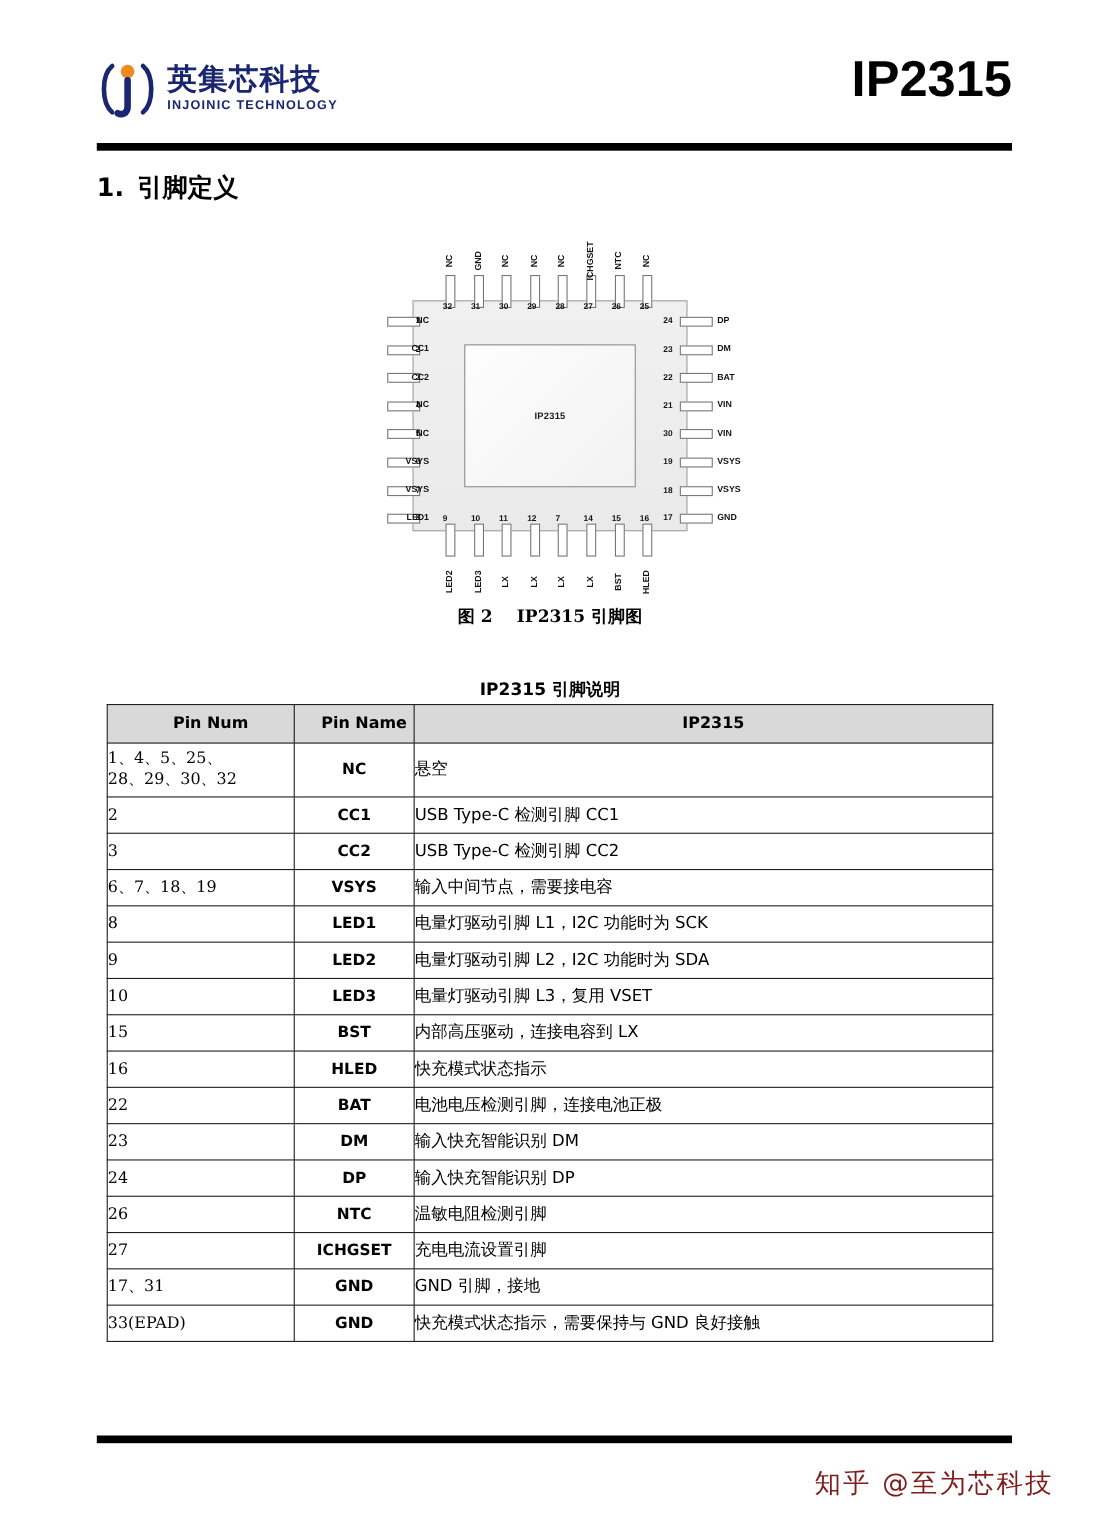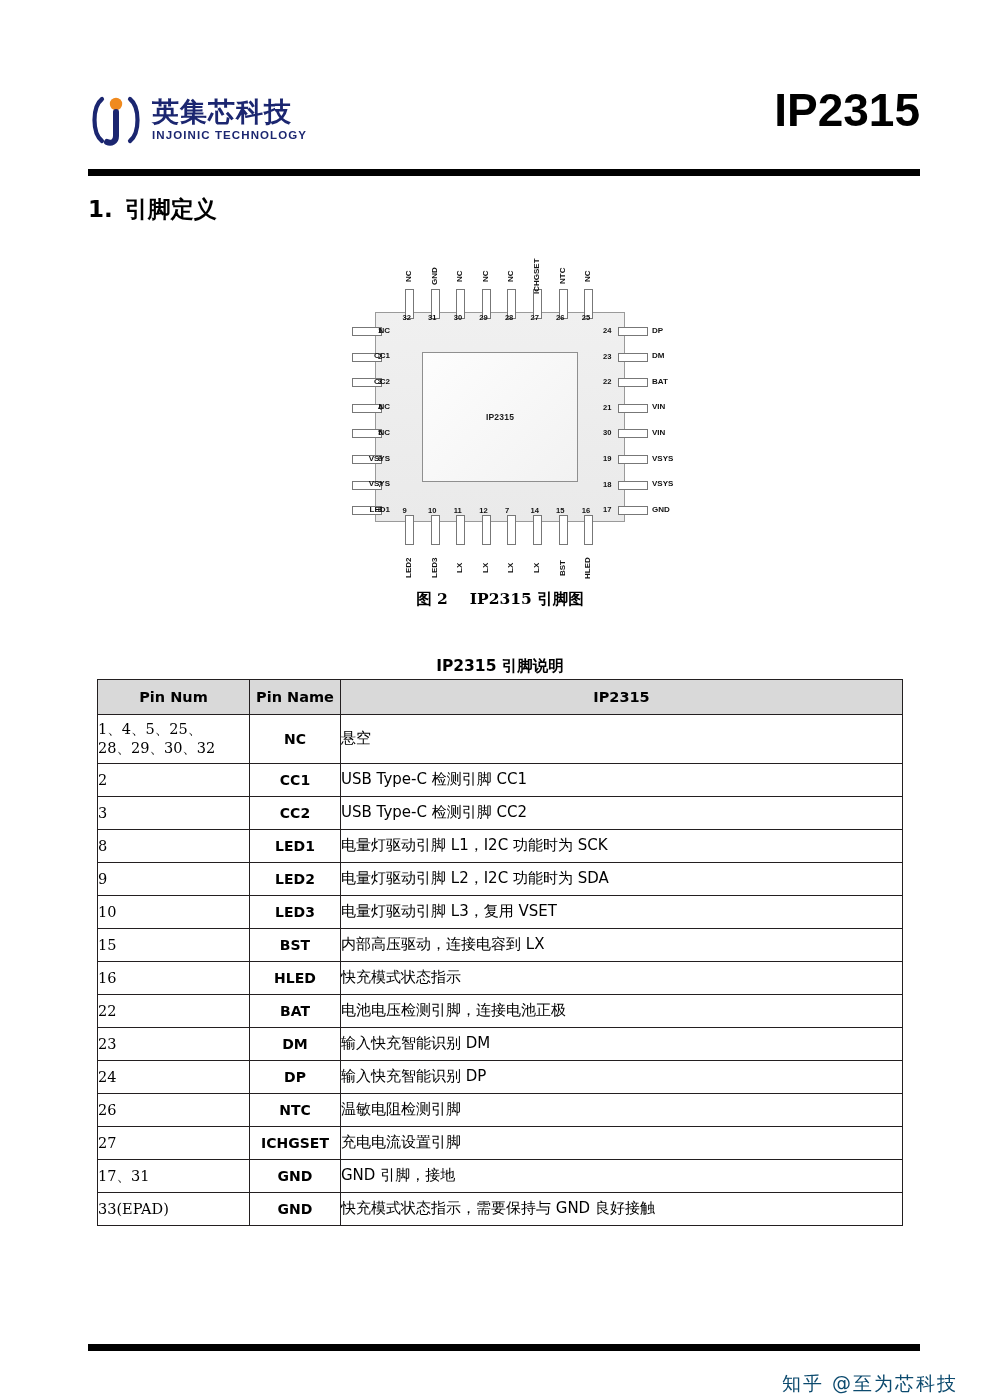--- a/index.html
+++ b/index.html
@@ -12,21 +12,20 @@
     height: 1400px;
     position: relative;
     font-family: "Liberation Sans", "DejaVu Sans", sans-serif;
     color: #000;
     overflow: hidden;
   }
 
   .page {
     position: absolute;
     inset: 0;
-    margin-top: 39px;
   }
 
   
   .header {
     position: absolute;
     left: 88px;
     top: 48px;
     width: 832px;
     height: 72px;
   }
@@ -204,20 +203,21 @@
     padding: 0;
     vertical-align: middle;
   }
   table.pintable thead th {
     background: #d9d9d9;
     height: 34px;
     font-size: 14.5px;
     font-weight: 700;
     text-align: center;
     font-family: "DejaVu Sans", sans-serif;
+    padding-left: 18px;
   }
   td.c-num {
     width: 151px;
     font-size: 14.5px;
     font-family: "DejaVu Serif", serif;
     line-height: 1.28;
     padding: 3px 2px;
   }
   td.c-name {
     width: 90px;
@@ -234,22 +234,22 @@
     line-height: 1.3;
   }
   tr.row { height: 33px; }
   tr.row.tall { height: 49px; }
 
   
   .watermark {
     position: absolute;
     right: 42px;
     top: 1332px;
-    font-size: 19px;
-    color: #0c4a6e;
+    font-size: 24px;
+    color: #7f1d1d;
     font-family: "DejaVu Sans", sans-serif;
     letter-spacing: 2px;
     white-space: nowrap;
   }
 </style>
 </head>
 <body>
 
 <div class="page">
 
@@ -415,20 +415,25 @@
           <td class="c-num">2</td>
           <td class="c-name">CC1</td>
           <td class="c-desc">USB Type-C 检测引脚 CC1</td>
         </tr>
         <tr class="row">
           <td class="c-num">3</td>
           <td class="c-name">CC2</td>
           <td class="c-desc">USB Type-C 检测引脚 CC2</td>
         </tr>
         <tr class="row">
+          <td class="c-num">6、7、18、19</td>
+          <td class="c-name">VSYS</td>
+          <td class="c-desc">输入中间节点，需要接电容</td>
+        </tr>
+        <tr class="row">
           <td class="c-num">8</td>
           <td class="c-name">LED1</td>
           <td class="c-desc">电量灯驱动引脚 L1，I2C 功能时为 SCK</td>
         </tr>
         <tr class="row">
           <td class="c-num">9</td>
           <td class="c-name">LED2</td>
           <td class="c-desc">电量灯驱动引脚 L2，I2C 功能时为 SDA</td>
         </tr>
         <tr class="row">

